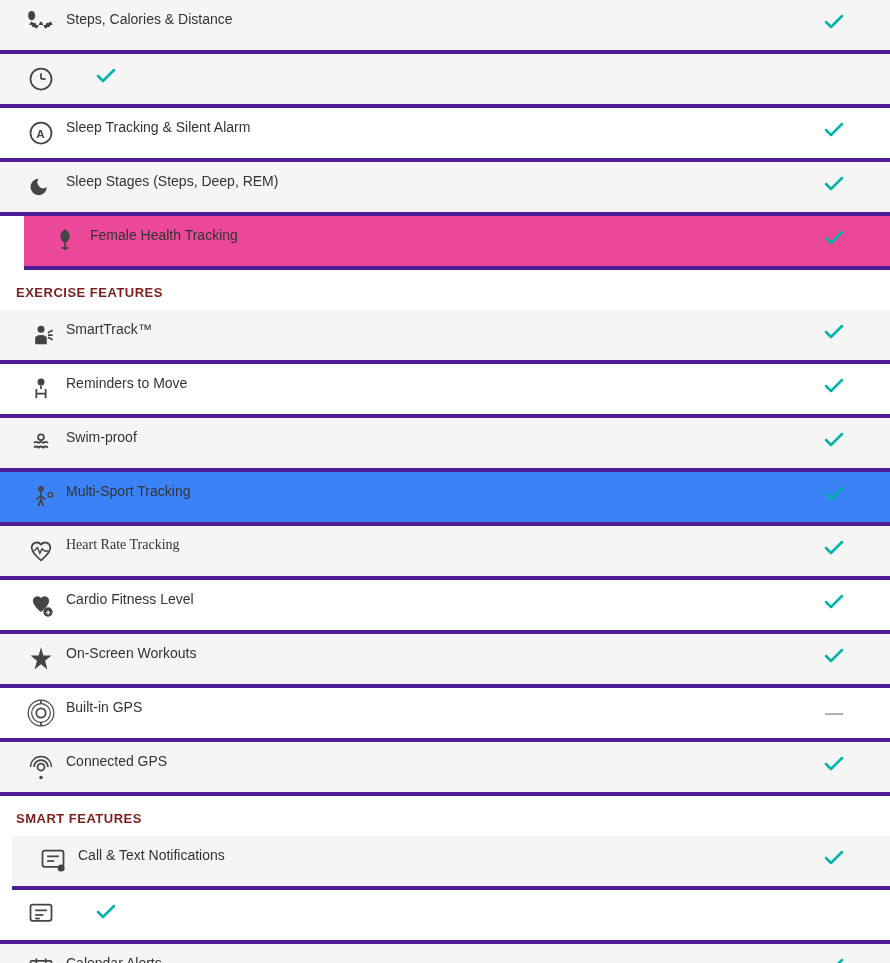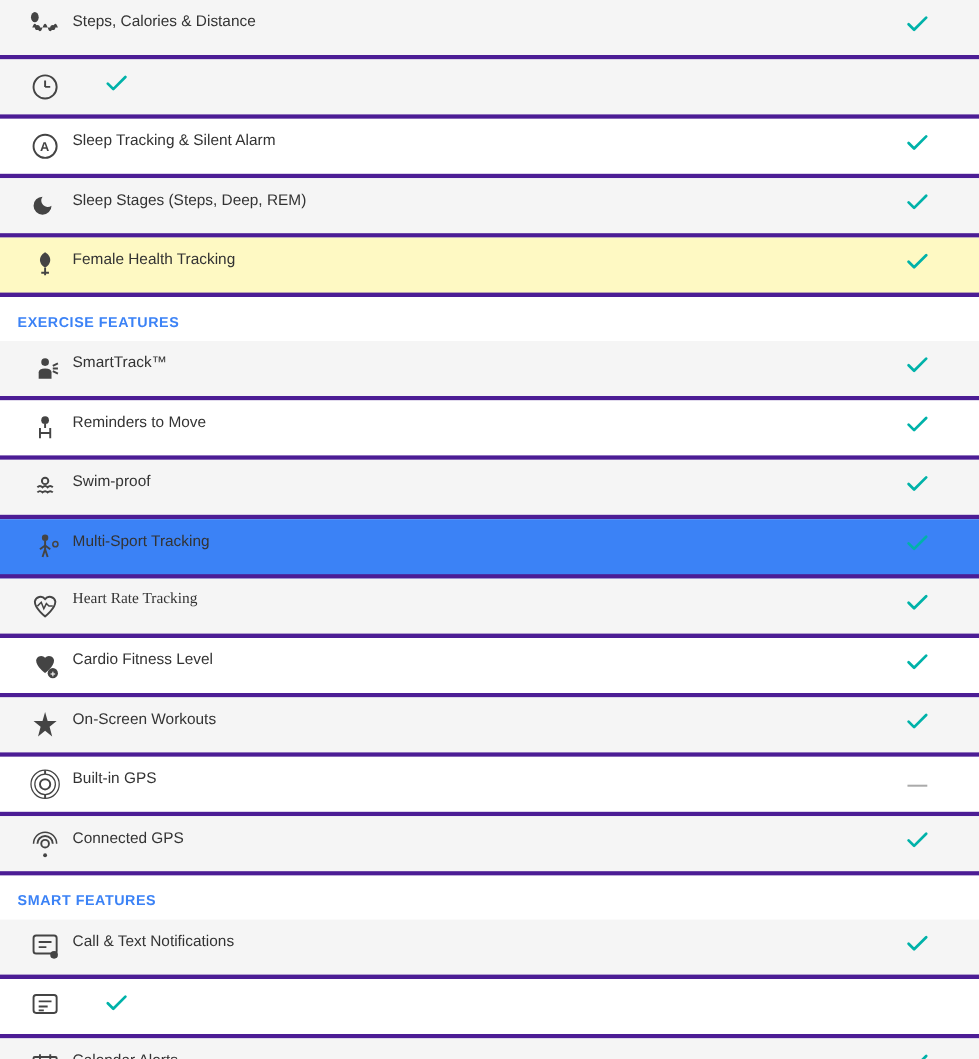--- a/index.html
+++ b/index.html
@@ -19,21 +19,21 @@
       background: #f5f5f5;
     }
     .feature-row:nth-child(even) {
       background: #fff;
     }
     .section-header {
       padding: 14px 16px 10px 16px;
       background: #fff;
     }
     .section-header-text {
-      color: #3b82f6;
+      color: #7f1d1d;
       font-weight: bold;
       font-size: 13px;
       letter-spacing: 0.5px;
     }
     .icon-cell {
       width: 50px;
       min-width: 50px;
       display: flex;
       align-items: center;
       justify-content: center;
@@ -137,21 +137,21 @@
           </svg>
         </div>
       </div>
       <div class="feature-name">Sleep Stages (Steps, Deep, REM)</div>
       <div class="check-cell">
         <span class="check-icon"><svg width="24" height="24" viewBox="0 0 24 24" fill="none" stroke="#00b2a9" stroke-width="2.5" stroke-linecap="round" stroke-linejoin="round">
             <polyline points="20 6 9 17 4 12"></polyline>
           </svg></span>
       </div>
     </div>
-    <div class="feature-row" style="background: #fef9c3;">
+    <div class="feature-row" style="background: #ec4899; margin-left: 24px;">
       <div class="icon-cell">
         <div class="feat-icon">
           <svg viewBox="0 0 24 24">
             <path d="M12 2 C12 2 8 4 8 8 C8 12 12 14 12 14 C12 14 16 12 16 8 C16 4 12 2 12 2Z" fill="#444"></path>
             <line x1="12" y1="14" x2="12" y2="20" stroke="#444" stroke-width="1.5"></line>
             <line x1="9" y1="18" x2="15" y2="18" stroke="#444" stroke-width="1.5"></line>
           </svg>
         </div>
       </div>
       <div class="feature-name">Female Health Tracking</div>
@@ -311,21 +311,21 @@
         </div>
       </div>
       <div class="feature-name">Connected GPS</div>
       <div class="check-cell">
         <span class="check-icon"><svg width="24" height="24" viewBox="0 0 24 24" fill="none" stroke="#00b2a9" stroke-width="2.5" stroke-linecap="round" stroke-linejoin="round">
             <polyline points="20 6 9 17 4 12"></polyline>
           </svg></span>
       </div>
     </div>
     <div class="section-header"><span class="section-header-text">SMART FEATURES</span></div>
-    <div class="feature-row" style="background: rgb(245, 245, 245);">
+    <div class="feature-row" style="background: rgb(245, 245, 245); margin-left: 12px;">
       <div class="icon-cell">
         <div class="feat-icon">
           <svg viewBox="0 0 24 24">
             <rect x="3" y="3" width="18" height="14" rx="2" fill="none" stroke="#444" stroke-width="1.5"></rect>
             <line x1="7" y1="8" x2="17" y2="8" stroke="#444" stroke-width="1.5"></line>
             <line x1="7" y1="12" x2="13" y2="12" stroke="#444" stroke-width="1.5"></line>
             <circle cx="19" cy="18" r="3" fill="#444"></circle>
           </svg>
         </div>
       </div>

